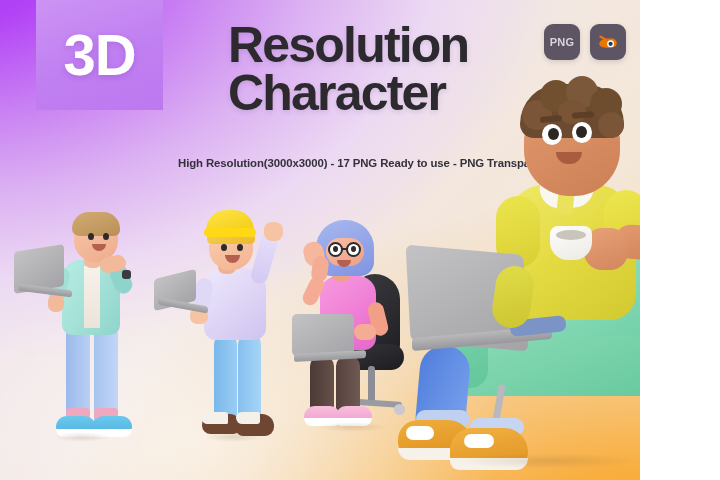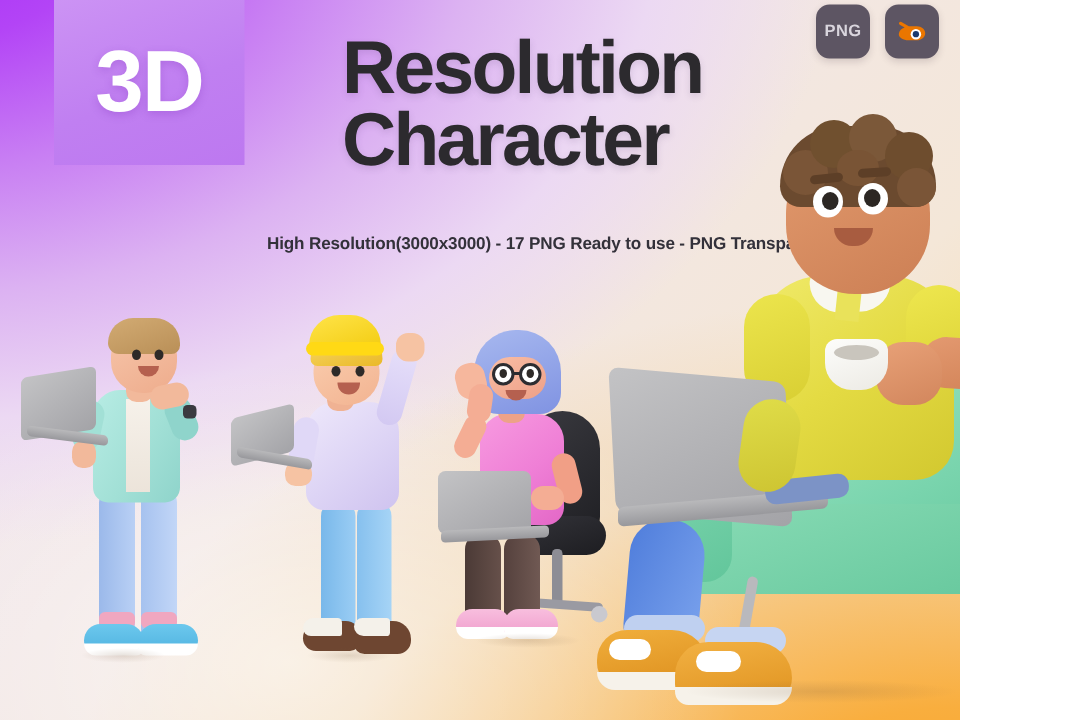--- a/index.html
+++ b/index.html
@@ -40,21 +40,21 @@
     line-height:.95; letter-spacing:-1.8px;
     text-shadow:0 2px 5px rgba(90,60,110,.16);
   }
   .title .l2 { display:block; }
   .subtitle {
     position:absolute; left:178px; top:157px;
     color:#33313a; font-size:11.4px; font-weight:bold; letter-spacing:-.1px;
     white-space:nowrap;
   }
   
-  .badges { position:absolute; right:14px; top:3px; display:flex; gap:10px;padding-left:23px; }
+  .badges { position:absolute; right:14px; top:24px; display:flex; gap:10px;padding-left:23px; }
   .badge {
     width:36px; height:36px; border-radius:9px;
     background:#5d5563; display:flex; align-items:center; justify-content:center;
     box-shadow:0 2px 5px rgba(80,60,70,.18);
   }
   .badge .png-t { color:#d9d5dd; font-size:11px; font-weight:bold; letter-spacing:.3px; }
   .blender-ic { width:24px; height:24px; display:block; }
 
   
   .ch { position:absolute; }

